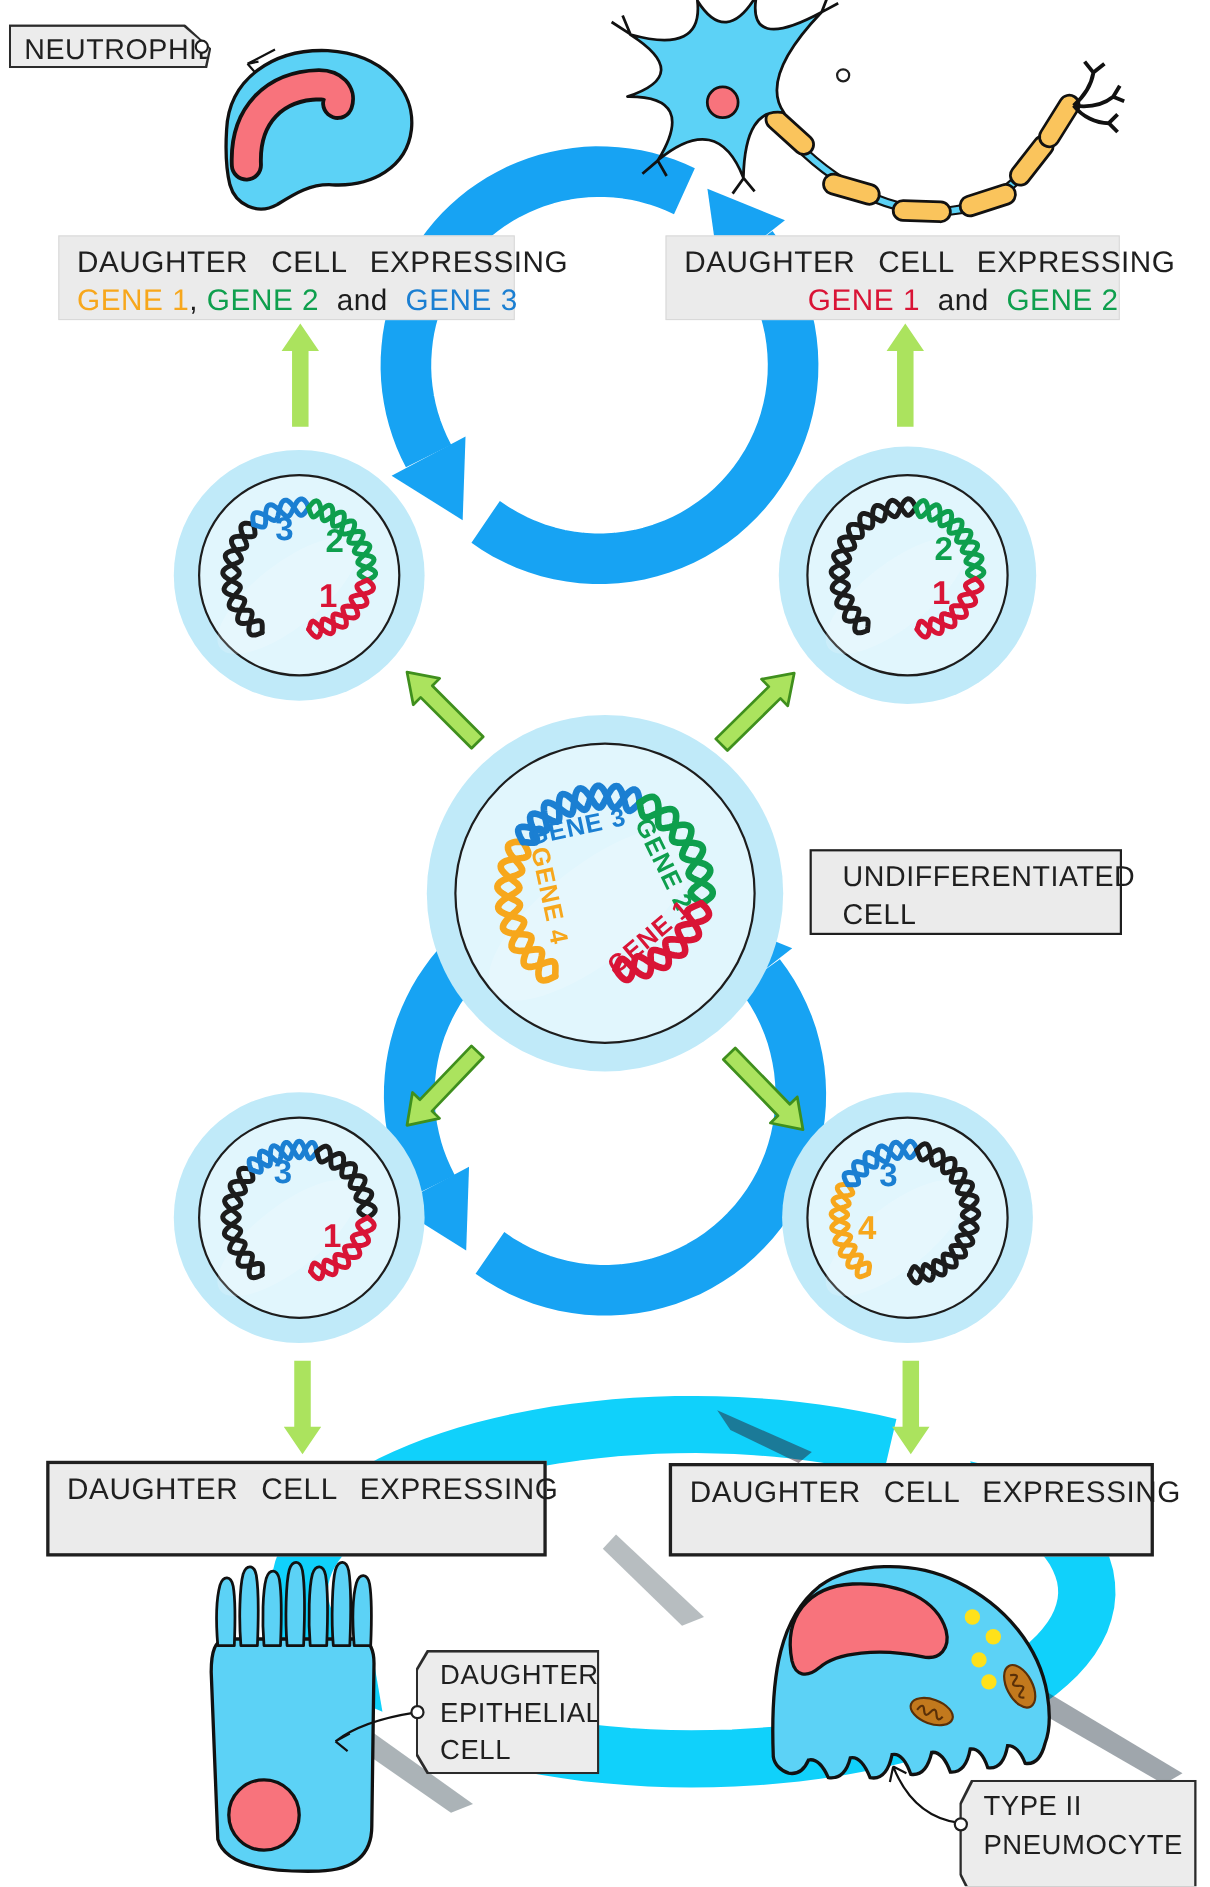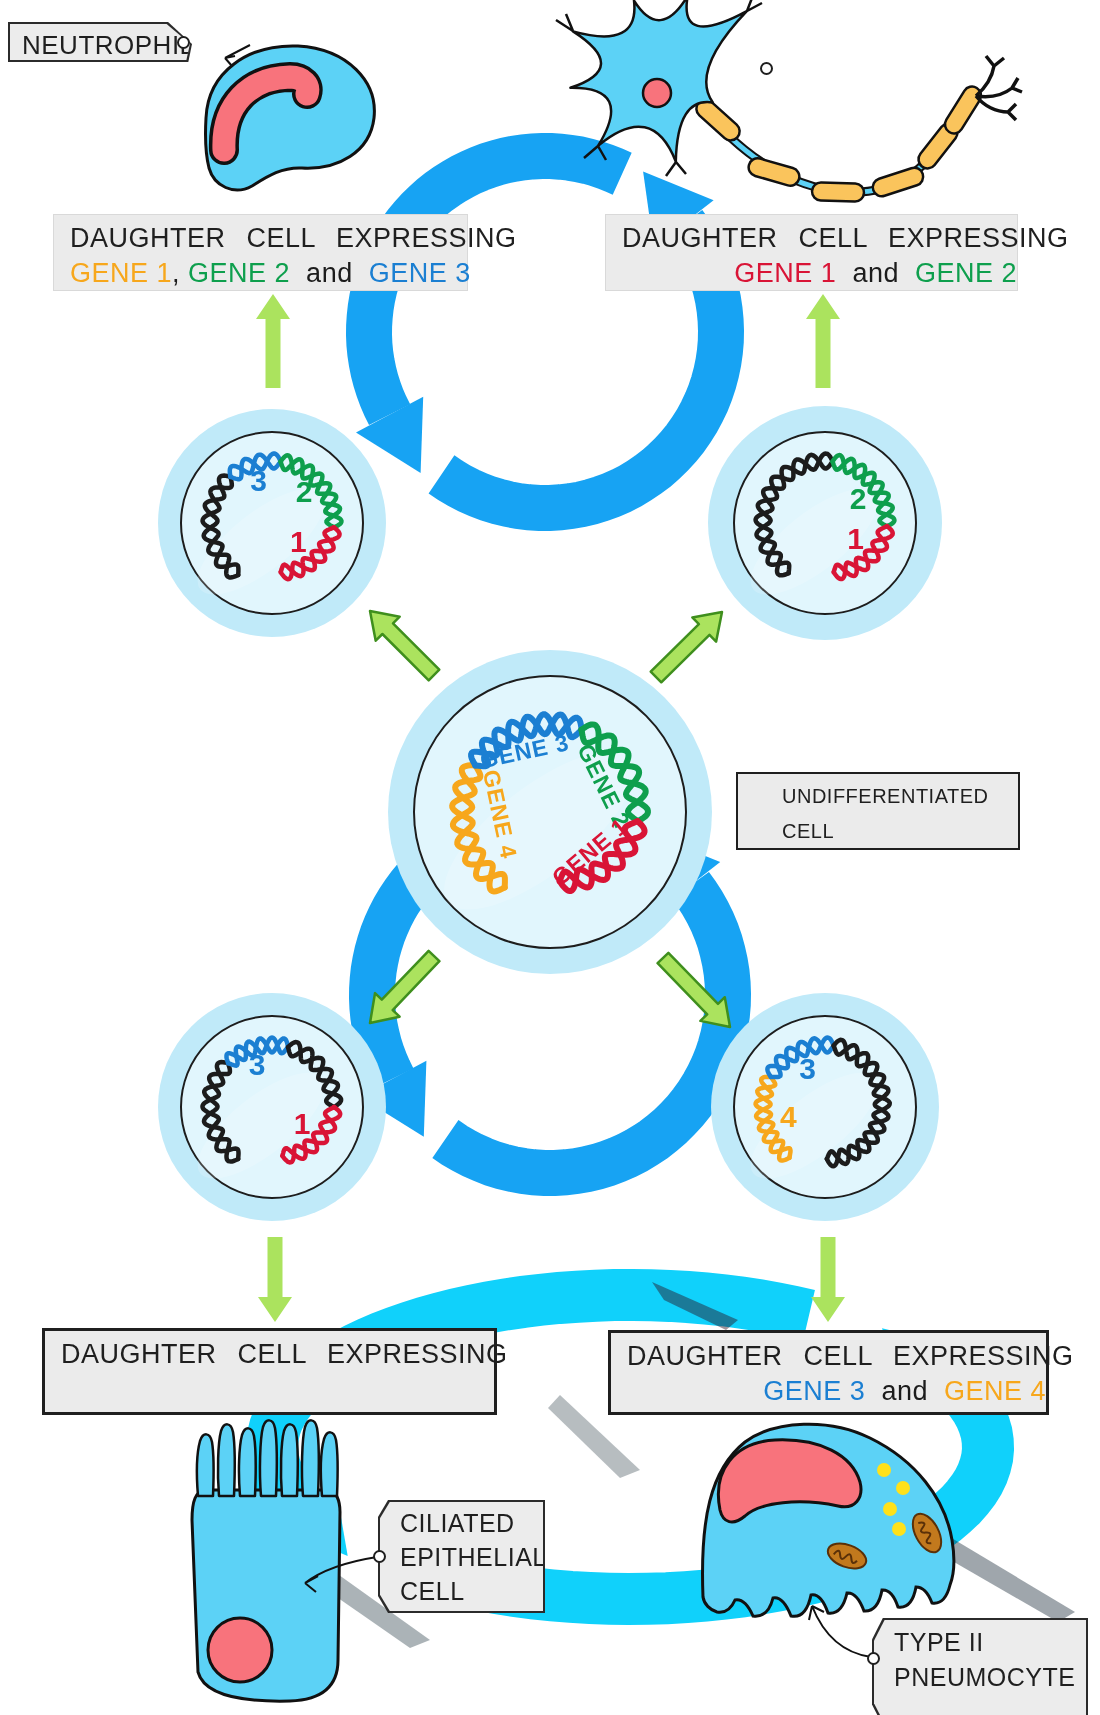--- a/index.html
+++ b/index.html
@@ -7,21 +7,21 @@
          font-family:"Liberation Sans",sans-serif;color:#1f1f1f;}
   #scene{position:absolute;left:0;top:0;}
 
   .dbox{position:absolute;background:#ebebeb;border:1px solid #d9d9d9;box-sizing:border-box;text-align:right;}
   .dbox.bordered{border:3px solid #1f1f1f;}
   .dbox .l1{font-size:27px;letter-spacing:.5px;word-spacing:13px;padding:8px 0 0 16px;white-space:pre;}
   .dbox .l2{font-size:27px;letter-spacing:.5px;padding:4px 0 1px 16px;white-space:pre;}
   .dbox .l2 span{white-space:pre;}
 
   .ubox{position:absolute;background:#ebebeb;border:2px solid #1f1f1f;box-sizing:border-box;}
-  .ubox div{font-size:20px;letter-spacing:.5px;line-height:35px;padding-left:28px;margin-left:16px;}
+  .ubox div{font-size:26px;letter-spacing:.5px;line-height:35px;padding-left:28px;}
   .ubox div:first-child{padding-top:5px;}
 
   .tag{position:absolute;background:#2b2b2b;clip-path:var(--clip);}
   .tag .in{position:absolute;inset:2px;background:#ececec;clip-path:var(--clip);}
   .tag .txt{font-size:25px;letter-spacing:.5px;line-height:34px;}
   .tagdot{position:absolute;width:9px;height:9px;border:2px solid #1f1f1f;border-radius:50%;background:#fff;z-index:5;}
 </style>
 </head>
 <body>
 
@@ -218,41 +218,40 @@
   </div>
   <div class="dbox" style="left:605px;top:214px;width:413px;height:77px;">
     <div class="l1">DAUGHTER CELL EXPRESSING</div>
     <div class="l2"><span style="color: rgb(217, 20, 54);">GENE 1</span><span style="color: rgb(28, 28, 28);">  and  </span><span style="color: rgb(14, 159, 77);">GENE 2</span></div>
   </div>
   <div class="dbox bordered" style="left:42px;top:1328px;width:455px;height:87px;">
     <div class="l1">DAUGHTER CELL EXPRESSING</div>
   </div>
   <div class="dbox bordered" style="left:608px;top:1330px;width:441px;height:85px;">
     <div class="l1">DAUGHTER CELL EXPRESSING</div>
-    <div class="l2"><span style="color: rgb(27, 127, 210);">GENE 3</span><span style="color: rgb(28, 28, 28);">  and  </span><span style="color: rgb(247, 167, 28);">GENE 4</span></div>
   </div>
 
   <div class="ubox" style="left:736px;top:772px;width:284px;height:78px;">
     <div>UNDIFFERENTIATED</div>
     <div>CELL</div>
   </div>
 
   <div class="tag" style="left:8px;top:22px;width:184px;height:40px;--clip:polygon(0 0,87% 0,100% 55%,98% 100%,0 100%);">
     <div class="in">
         <div class="txt" style="padding:4px 0 0 12px;font-size:26px;">NEUTROPHIL</div>
       </div>
   </div>
   <div class="tagdot" style="left:177px;top:36px;"></div>
 
   <div class="tagdot" style="left:760px;top:62px;"></div>
 
   <div class="tag" style="left:378px;top:1500px;width:167px;height:113px;--clip:polygon(6% 0,100% 0,100% 100%,6% 100%,0 85%,0 15%);">
     <div class="in">
         <div class="txt" style="padding:4px 0 0 20px;">
-      <div>CILIATED</div>
+      <div>DAUGHTER</div>
       <div>EPITHELIAL</div>
       <div>CELL</div>
     </div>
       </div>
   </div>
   <div class="tagdot" style="left:373px;top:1550px;"></div>
 
   <div class="tag" style="left:872px;top:1618px;width:216px;height:108px;--clip:polygon(5% 0,100% 0,100% 100%,5% 100%,0 80%,0 20%);">
     <div class="in">
         <div class="txt" style="padding:5px 0 0 20px;line-height:35px;">

